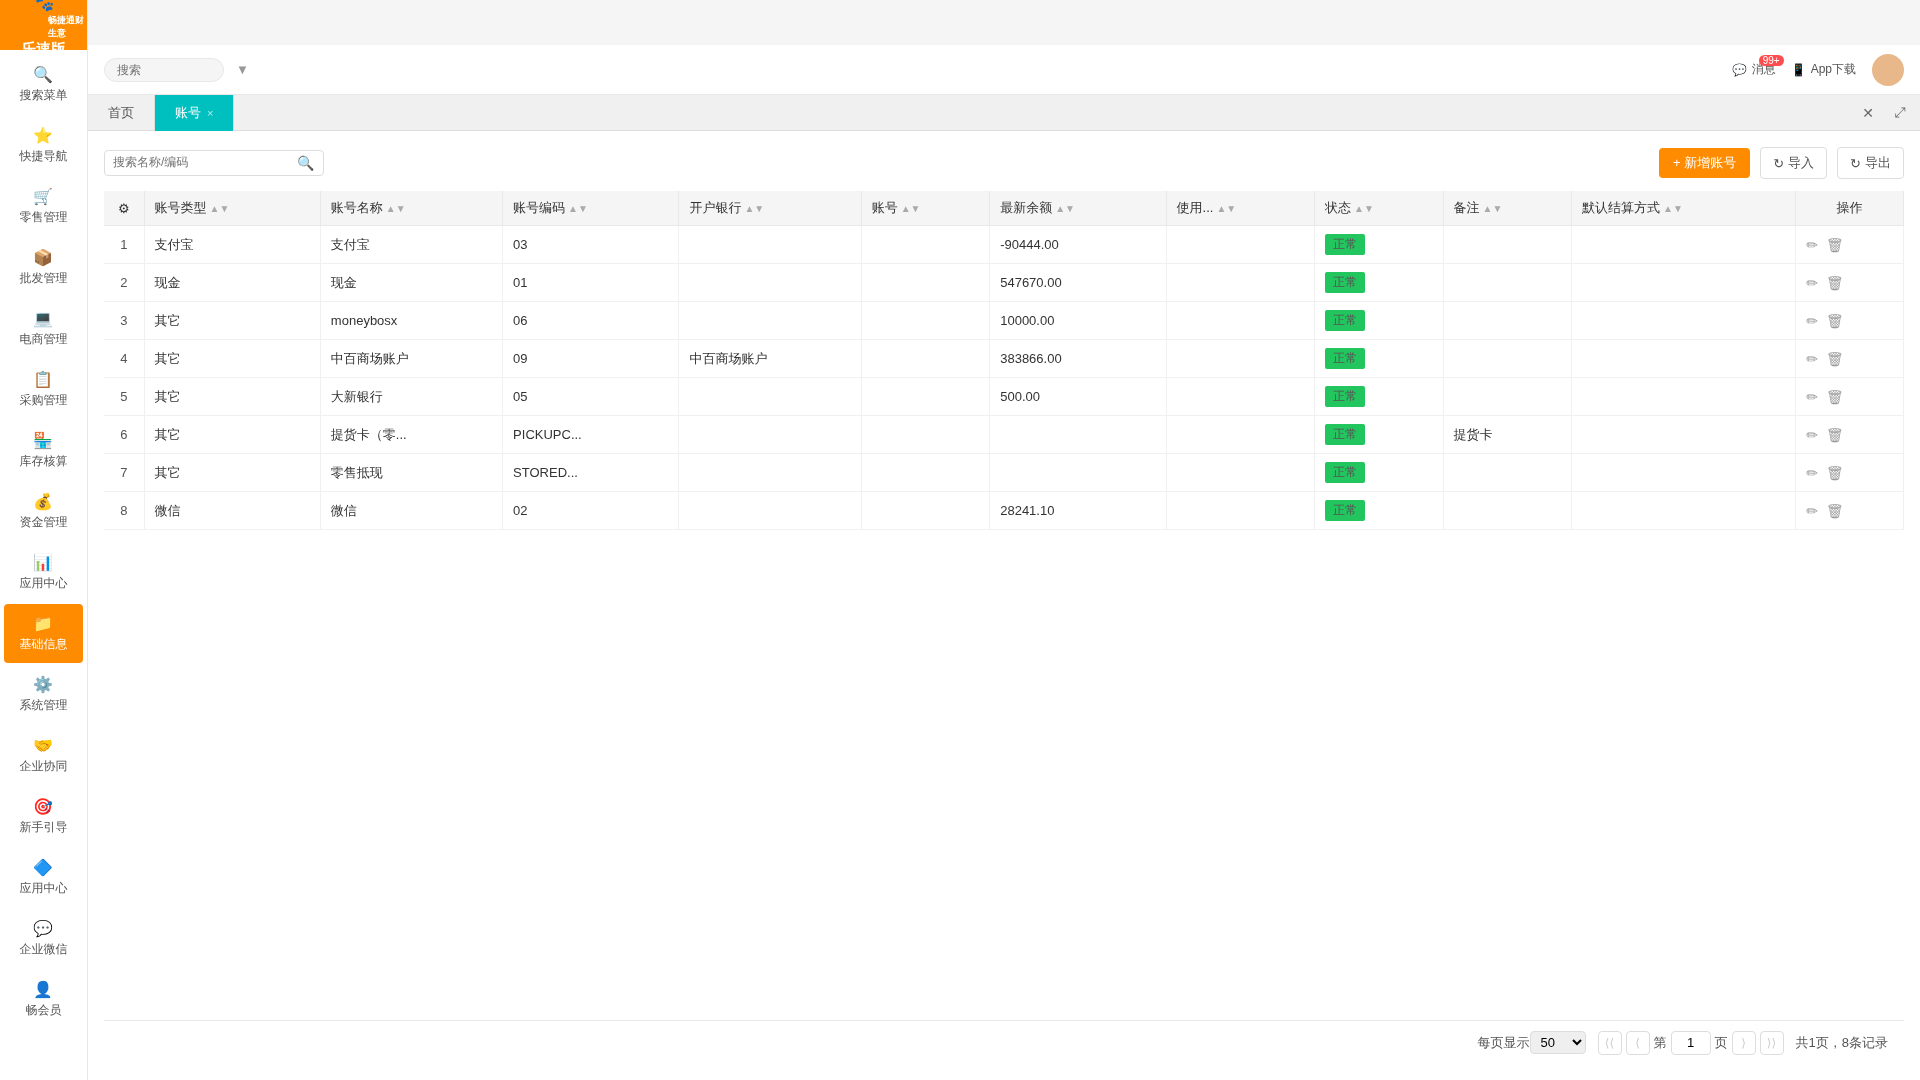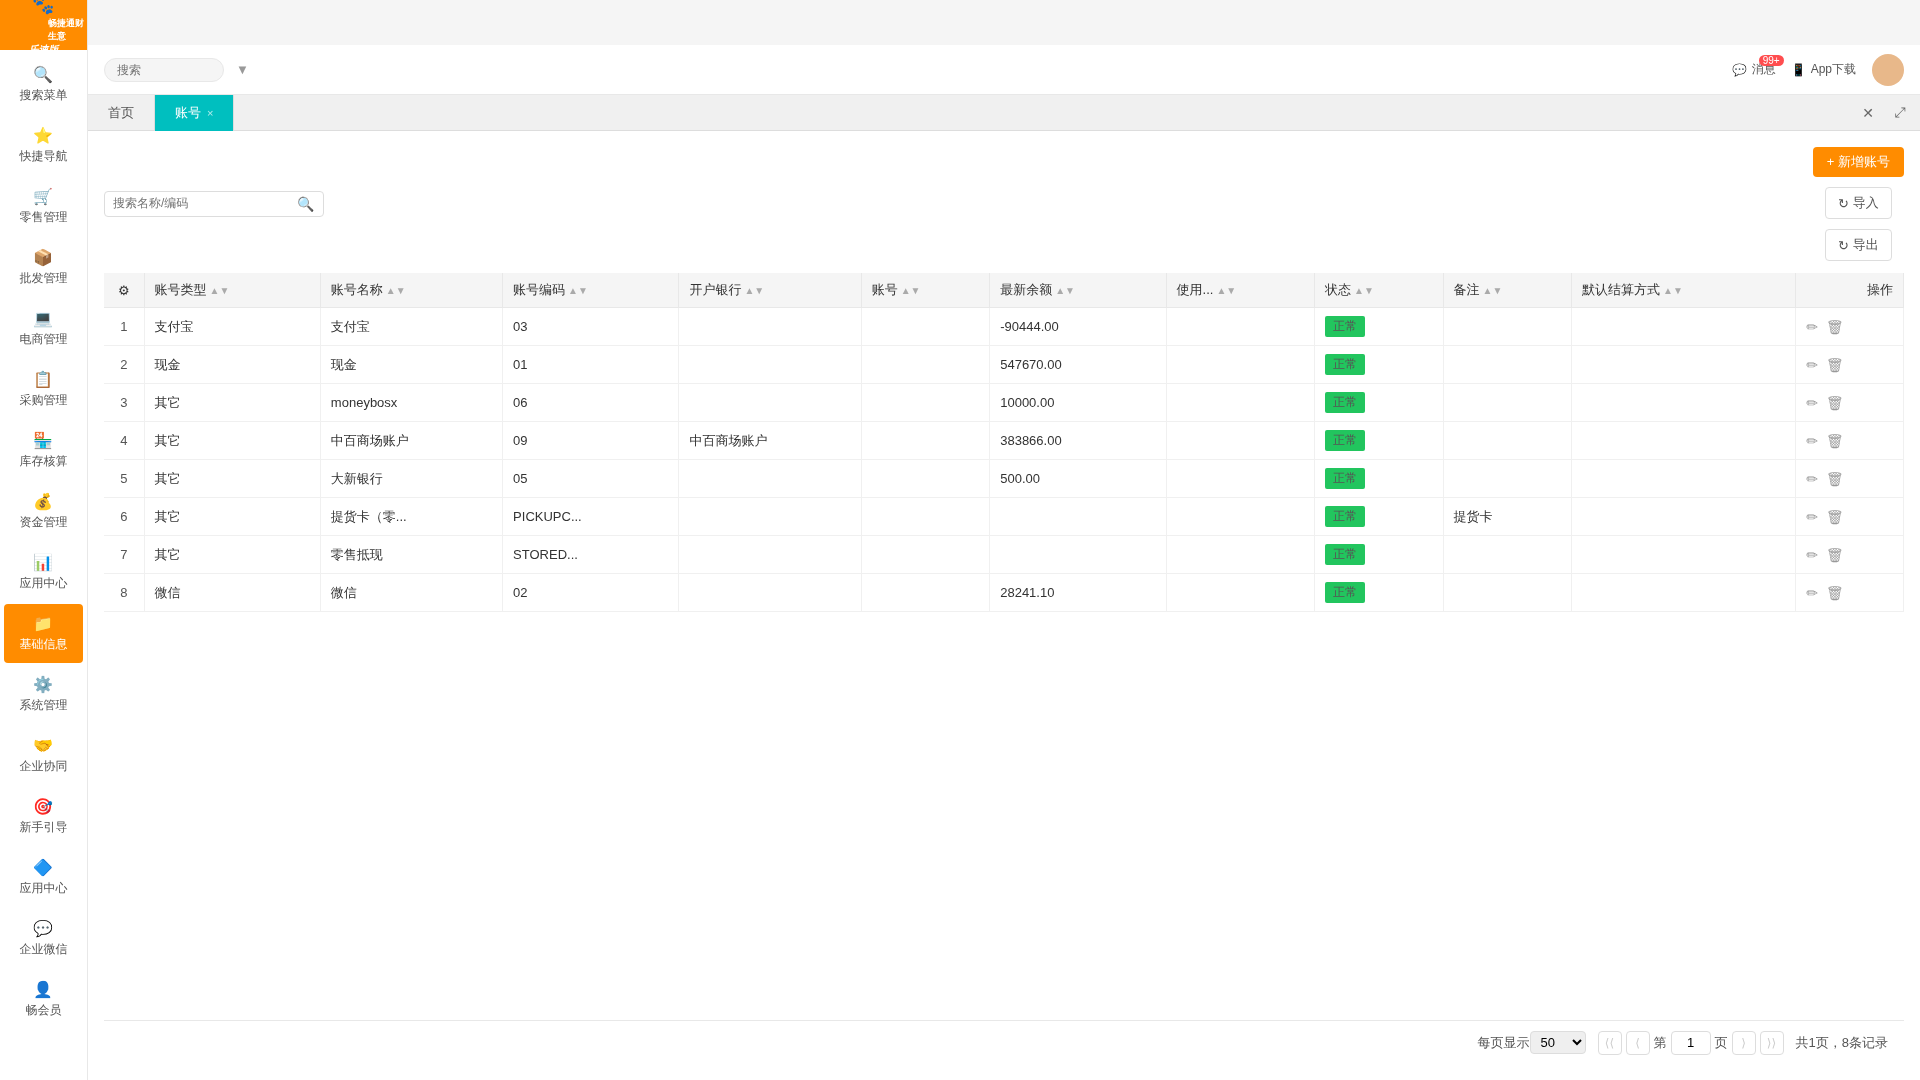--- a/index.html
+++ b/index.html
@@ -204,21 +204,20 @@
       font-size: 12px;
       color: #555;
       width: 100%;
       background: transparent;
     }
     .search-icon { color: #999; font-size: 14px; cursor: pointer; }
     .toolbar-right {
       display: flex;
       align-items: center;
       gap: 10px;
-      flex-direction: column;
     }
     .btn-primary {
       background: #ff8c00;
       color: #fff;
       border: none;
       border-radius: 4px;
       padding: 6px 14px;
       font-size: 13px;
       cursor: pointer;
       display: flex;
@@ -247,21 +246,21 @@
       width: 100%;
       border-collapse: collapse;
       font-size: 13px;
     }
     thead tr {
       background: #f5f5f5;
       border-bottom: 1px solid #e8e8e8;
     }
     thead th {
       padding: 8px 10px;
-      text-align: right;
+      text-align: center;
       color: #333;
       font-weight: normal;
       white-space: nowrap;
       border-right: 1px solid #e8e8e8;
       position: relative;
     }
     thead th:first-child { width: 40px; text-align: center; }
     .th-sort { display: flex; align-items: center; gap: 3px; }
     .sort-icon { color: #aaa; font-size: 10px; display: flex; flex-direction: column; gap: 1px; }
     tbody tr { border-bottom: 1px solid #f0f0f0; }
@@ -329,21 +328,21 @@
       font-size: 13px;
     }
   </style>
 </head>
 <body>
 
 <div class="sidebar">
   <div class="sidebar-logo">
     <span class="logo-icon">🐾</span>
     <span style="font-size:9px;padding-left:48px;">畅捷通财生意</span>
-    <span style="font-size:10px;font-style:italic;">乐速版</span>
+    <span style="font-size:15px;">乐速版</span>
   </div>
   <div class="sidebar-menu">
     <div class="sidebar-item">
       <span class="icon">🔍</span>
       <span>搜索菜单</span>
     </div>
     <div class="sidebar-item">
       <span class="icon">⭐</span>
       <span>快捷导航</span>
     </div>

